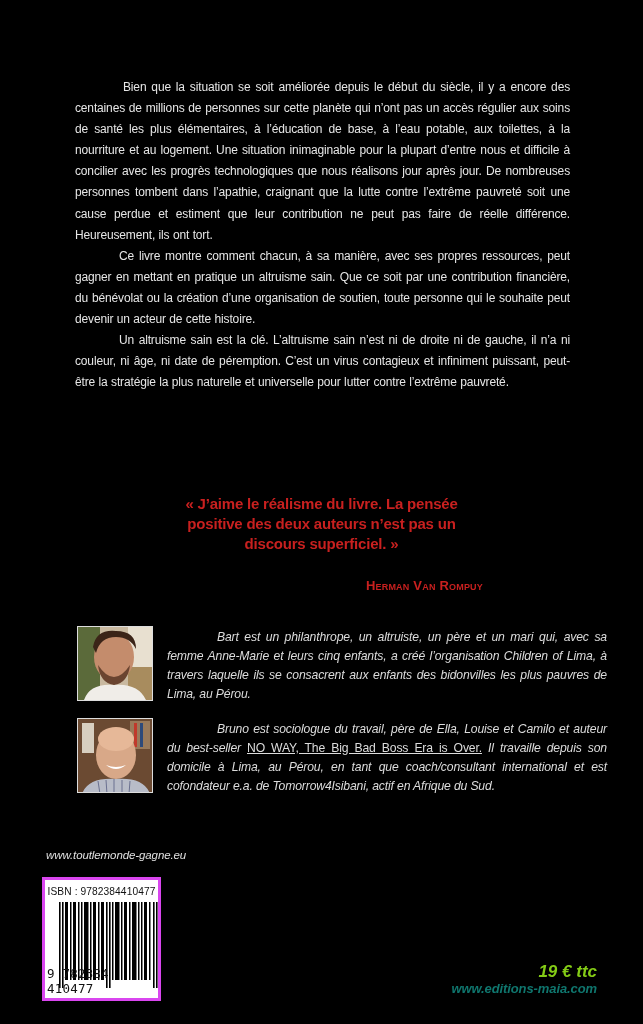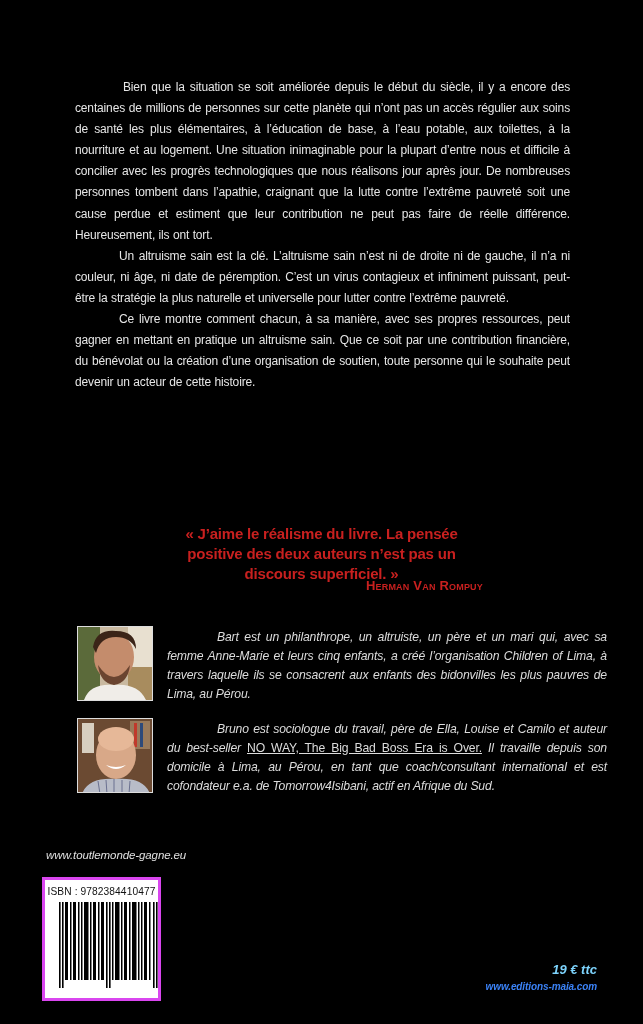--- a/index.html
+++ b/index.html
@@ -9,21 +9,21 @@
     color: #e6e6e6;
   }
   .summary {
     position: absolute; left: 75px; top: 77px; width: 495px;
     font-size: 12px; line-height: 21.1px; text-align: justify;
     letter-spacing: -0.15px; word-spacing: 0.3px;
   }
   .summary p { margin: 0; text-indent: 44px; }
   .summary p:first-child { text-indent: 48px; }
   .quote {
-    position: absolute; left: 160px; top: 524px; width: 323px;
+    position: absolute; left: 160px; top: 494px; width: 323px;
     text-align: center; color: #c8201f; font-weight: bold;
     font-size: 15px; line-height: 20px; letter-spacing: -0.2px;
   }
   .quote-author {
     position: absolute; left: 160px; top: 578px; width: 323px; text-align: right;
     color: #c8201f; font-weight: bold; font-size: 13px; font-variant: small-caps;
     letter-spacing: 0.2px;
   }
   .author {
     position: absolute; left: 77px; width: 540px;
@@ -52,35 +52,35 @@
   }
   .barcode .bars {
     position: absolute; left: 14px; top: 22px; width: 100px; height: 86px;
   }
   .barcode .digits {
     position: absolute; left: 2px; bottom: 2px; width: 114px;
     font-family: "DejaVu Sans Mono", monospace; font-size: 12.5px; color: #111;
     letter-spacing: 0.2px; background: transparent;
   }
   .price {
-    position: absolute; right: 46px; top: 962px; color: #7dd3fc; font-weight: bold;
-    font-style: italic; font-size: 13px;
+    position: absolute; right: 46px; top: 962px; color: #84cc16; font-weight: bold;
+    font-style: italic; font-size: 17px;
   }
   .publisher-site {
-    position: absolute; right: 46px; top: 981px; color: #3b82f6; font-weight: bold;
-    font-style: italic; font-size: 10px; letter-spacing: -0.1px;
+    position: absolute; right: 46px; top: 981px; color: #0f766e; font-weight: bold;
+    font-style: italic; font-size: 13px; letter-spacing: -0.1px;
   }
 </style>
 </head>
 <body>
 
 <div class="summary">
   <p>Bien que la situation se soit améliorée depuis le début du siècle, il y a encore des centaines de millions de personnes sur cette planète qui n’ont pas un accès régulier aux soins de santé les plus élémentaires, à l’éducation de base, à l’eau potable, aux toilettes, à la nourriture et au logement. Une situation inimaginable pour la plupart d’entre nous et difficile à concilier avec les progrès technologiques que nous réalisons jour après jour. De nombreuses personnes tombent dans l’apathie, craignant que la lutte contre l’extrême pauvreté soit une cause perdue et estiment que leur contribution ne peut pas faire de réelle différence. Heureusement, ils ont tort.</p>
+  <p>Ce livre montre comment chacun, à sa manière, avec ses propres ressources, peut gagner en mettant en pratique un altruisme sain. Que ce soit par une contribution financière, du bénévolat ou la création d’une organisation de soutien, toute personne qui le souhaite peut devenir un acteur de cette histoire.</p>
   <p>Un altruisme sain est la clé. L’altruisme sain n’est ni de droite ni de gauche, il n’a ni couleur, ni âge, ni date de péremption. C’est un virus contagieux et infiniment puissant, peut-être la stratégie la plus naturelle et universelle pour lutter contre l’extrême pauvreté.</p>
-  <p>Ce livre montre comment chacun, à sa manière, avec ses propres ressources, peut gagner en mettant en pratique un altruisme sain. Que ce soit par une contribution financière, du bénévolat ou la création d’une organisation de soutien, toute personne qui le souhaite peut devenir un acteur de cette histoire.</p>
 </div>
 
 <div class="quote">« J’aime le réalisme du livre. La pensée positive des deux auteurs n’est pas un discours superficiel. »</div>
 <div class="quote-author">Herman Van Rompuy</div>
 
 <div class="author" style="top:626px;">
   <div class="photo">
     <svg width="74" height="73" viewBox="0 0 74 73">
       <rect width="74" height="73" fill="#c9b9a0"></rect>
       <rect x="0" y="0" width="22" height="73" fill="#5b6a3a"></rect>
@@ -144,16 +144,17 @@
       <rect x="70" y="0" width="1.5" height="78"></rect>
       <rect x="73" y="0" width="4.5" height="78"></rect>
       <rect x="79" y="0" width="1.5" height="78"></rect>
       <rect x="82" y="0" width="1.5" height="78"></rect>
       <rect x="85" y="0" width="3" height="78"></rect>
       <rect x="90" y="0" width="1.5" height="78"></rect>
       <rect x="94" y="0" width="1.6" height="86"></rect>
       <rect x="97" y="0" width="1.6" height="86"></rect>
     </g>
   </svg>
+  <div class="digits">9 782384 410477</div>
 </div>
 
 <div class="price">19 € ttc</div>
 <div class="publisher-site">www.editions-maia.com</div>
 
 </body></html>

